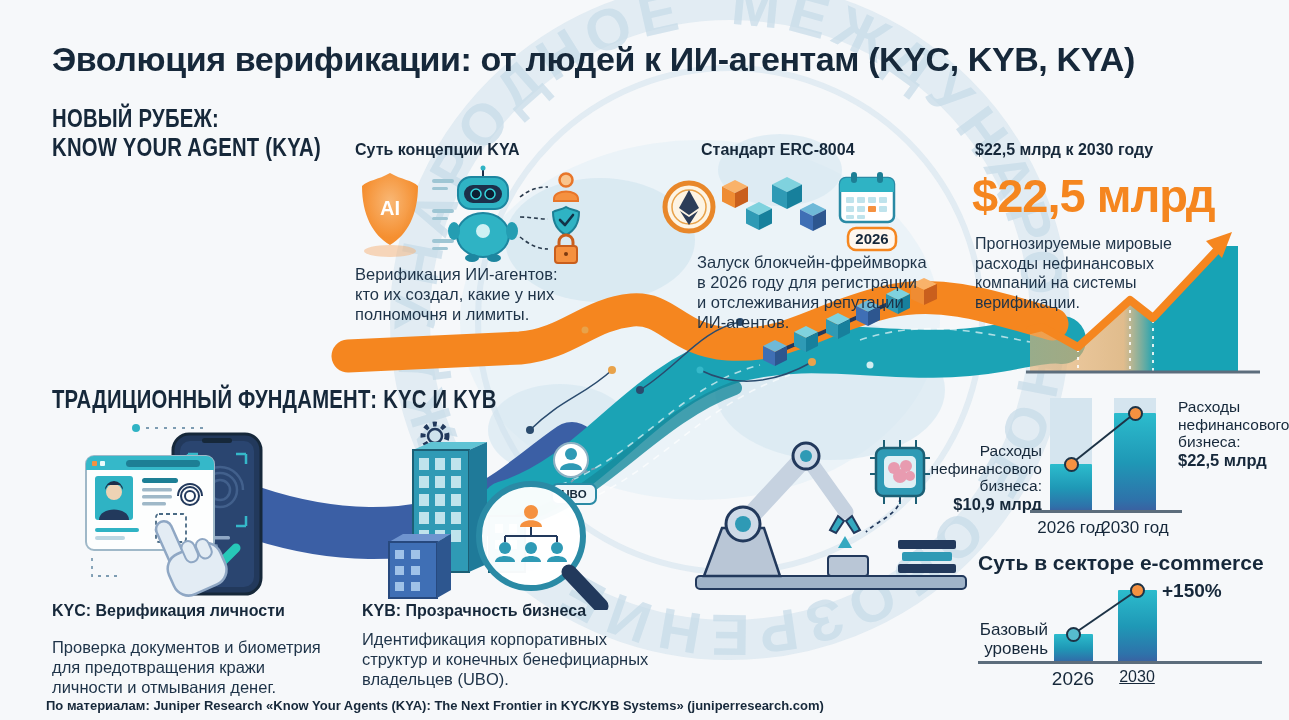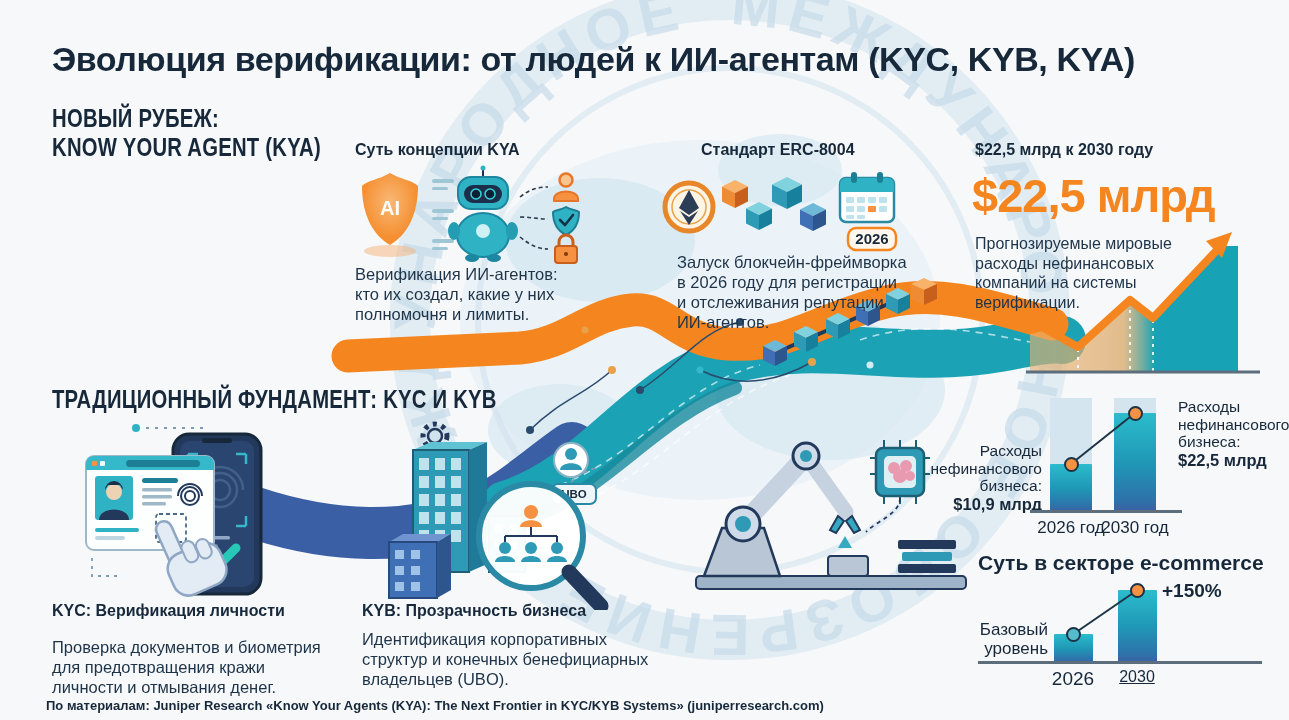--- a/index.html
+++ b/index.html
@@ -219,21 +219,21 @@
         <rect x="184" y="45" width="8" height="4" rx="1"></rect>
           <rect x="195" y="45" width="8" height="4" rx="1"></rect>
       </g>
       <rect x="206" y="36" width="8" height="6" rx="1" fill="#f59140"></rect>
     </g>
     <g>
       <rect x="186" y="58" width="48" height="22" rx="8" fill="#fff7ee" stroke="#f5861f" stroke-width="2.5"></rect>
       <text x="210" y="74" text-anchor="middle" font-size="15" font-weight="700" fill="#16283a">2026</text>
     </g>
   </svg>
-  <div class="abs body-txt pre z2" style="left:677px;top:252px;width:280px;">Залуск блокчейн-фреймворка
+  <div class="abs body-txt pre z2" style="left:697px;top:252px;width:280px;">Залуск блокчейн-фреймворка
 в 2026 году для регистрации
 и отслеживания репутации
 ИИ-агентов.</div>
 
   <div class="abs colhead z2" style="left:975px;top:141px;">$22,5 млрд к 2030 году</div>
   <div class="abs bignum z2" style="left:972px;top:168px;">$22,5 млрд</div>
   <div class="abs body-txt pre z2" style="left:975px;top:234px;width:235px;font-size:16px;">Прогнозируемые мировые
 расходы нефинансовых
 компаний на системы
 верификации.</div>

